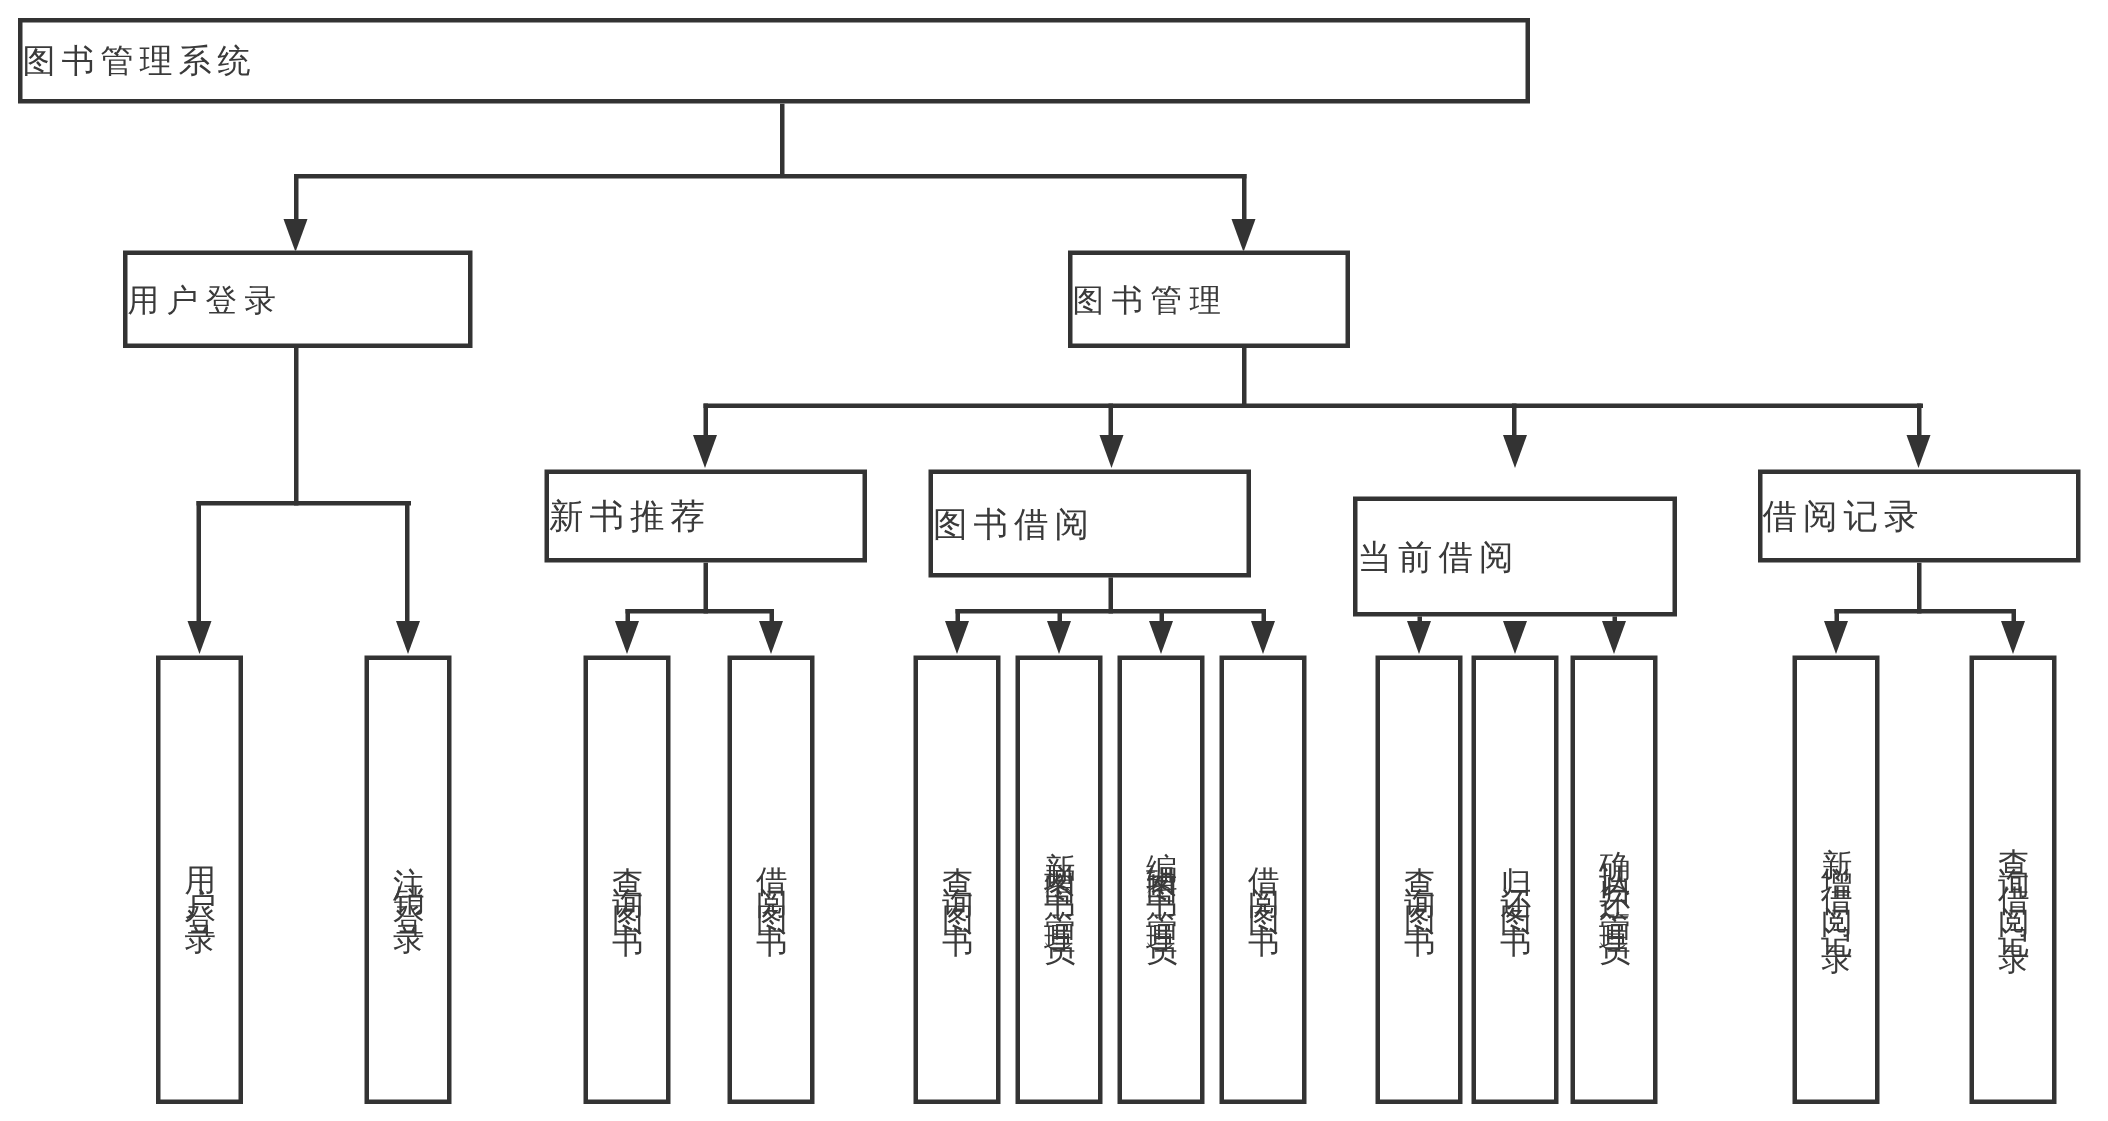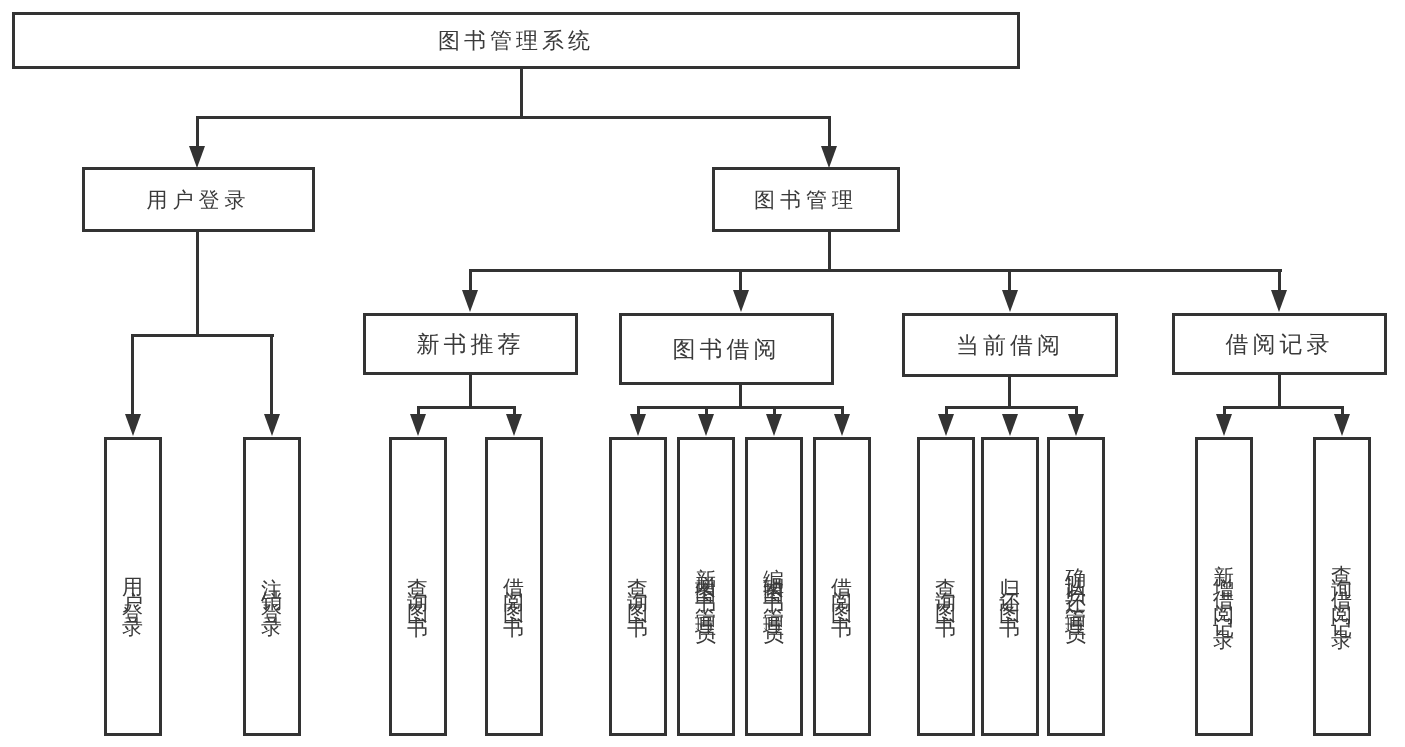--- a/index.html
+++ b/index.html
@@ -8,21 +8,21 @@
     font-family:"Liberation Sans","DejaVu Sans",sans-serif; color:#3a3a3a; overflow:hidden;
   }
   .line { position:absolute; background:#333333; }
   .arrow {
     position:absolute; width:0; height:0;
     border-left:8px solid transparent; border-right:8px solid transparent;
     border-top:22px solid #333333;
   }
   .box {
     position:absolute; box-sizing:border-box; border:3px solid #333333; background:#ffffff;
-    display:flex; align-items:center; justify-content:center;
+    display:flex; align-items:center; 
   }
   .root-label   { font-size:22px; letter-spacing:4px; }
   .l1-label     { font-size:21px; letter-spacing:5px; }
   .l2-label     { font-size:23px; letter-spacing:4px; }
   .vbox {
     position:absolute; top:437px; width:58px; height:299px; box-sizing:border-box;
     border:3px solid #333333; background:#ffffff;
     display:flex; align-items:center; justify-content:center;
   }
   .vlabel {
@@ -106,21 +106,21 @@
   <div class="box" style="left:712px;top:167px;width:188px;height:65px">
     <span class="l1-label">图书管理</span>
   </div>
 
   <div class="box" style="left:363px;top:313px;width:215px;height:62px">
     <span class="l2-label">新书推荐</span>
   </div>
   <div class="box" style="left:619px;top:313px;width:215px;height:72px">
     <span class="l2-label">图书借阅</span>
   </div>
-  <div class="box" style="left:902px;top:313px;width:216px;height:64px">
+  <div class="box" style="left:902px;top:331px;width:216px;height:80px">
     <span class="l2-label">当前借阅</span>
   </div>
   <div class="box" style="left:1172px;top:313px;width:215px;height:62px">
     <span class="l2-label">借阅记录</span>
   </div>
 
   <div class="vbox" style="left:104px">
     <span class="vlabel">用户登录</span>
   </div>
   <div class="vbox" style="left:243px">

